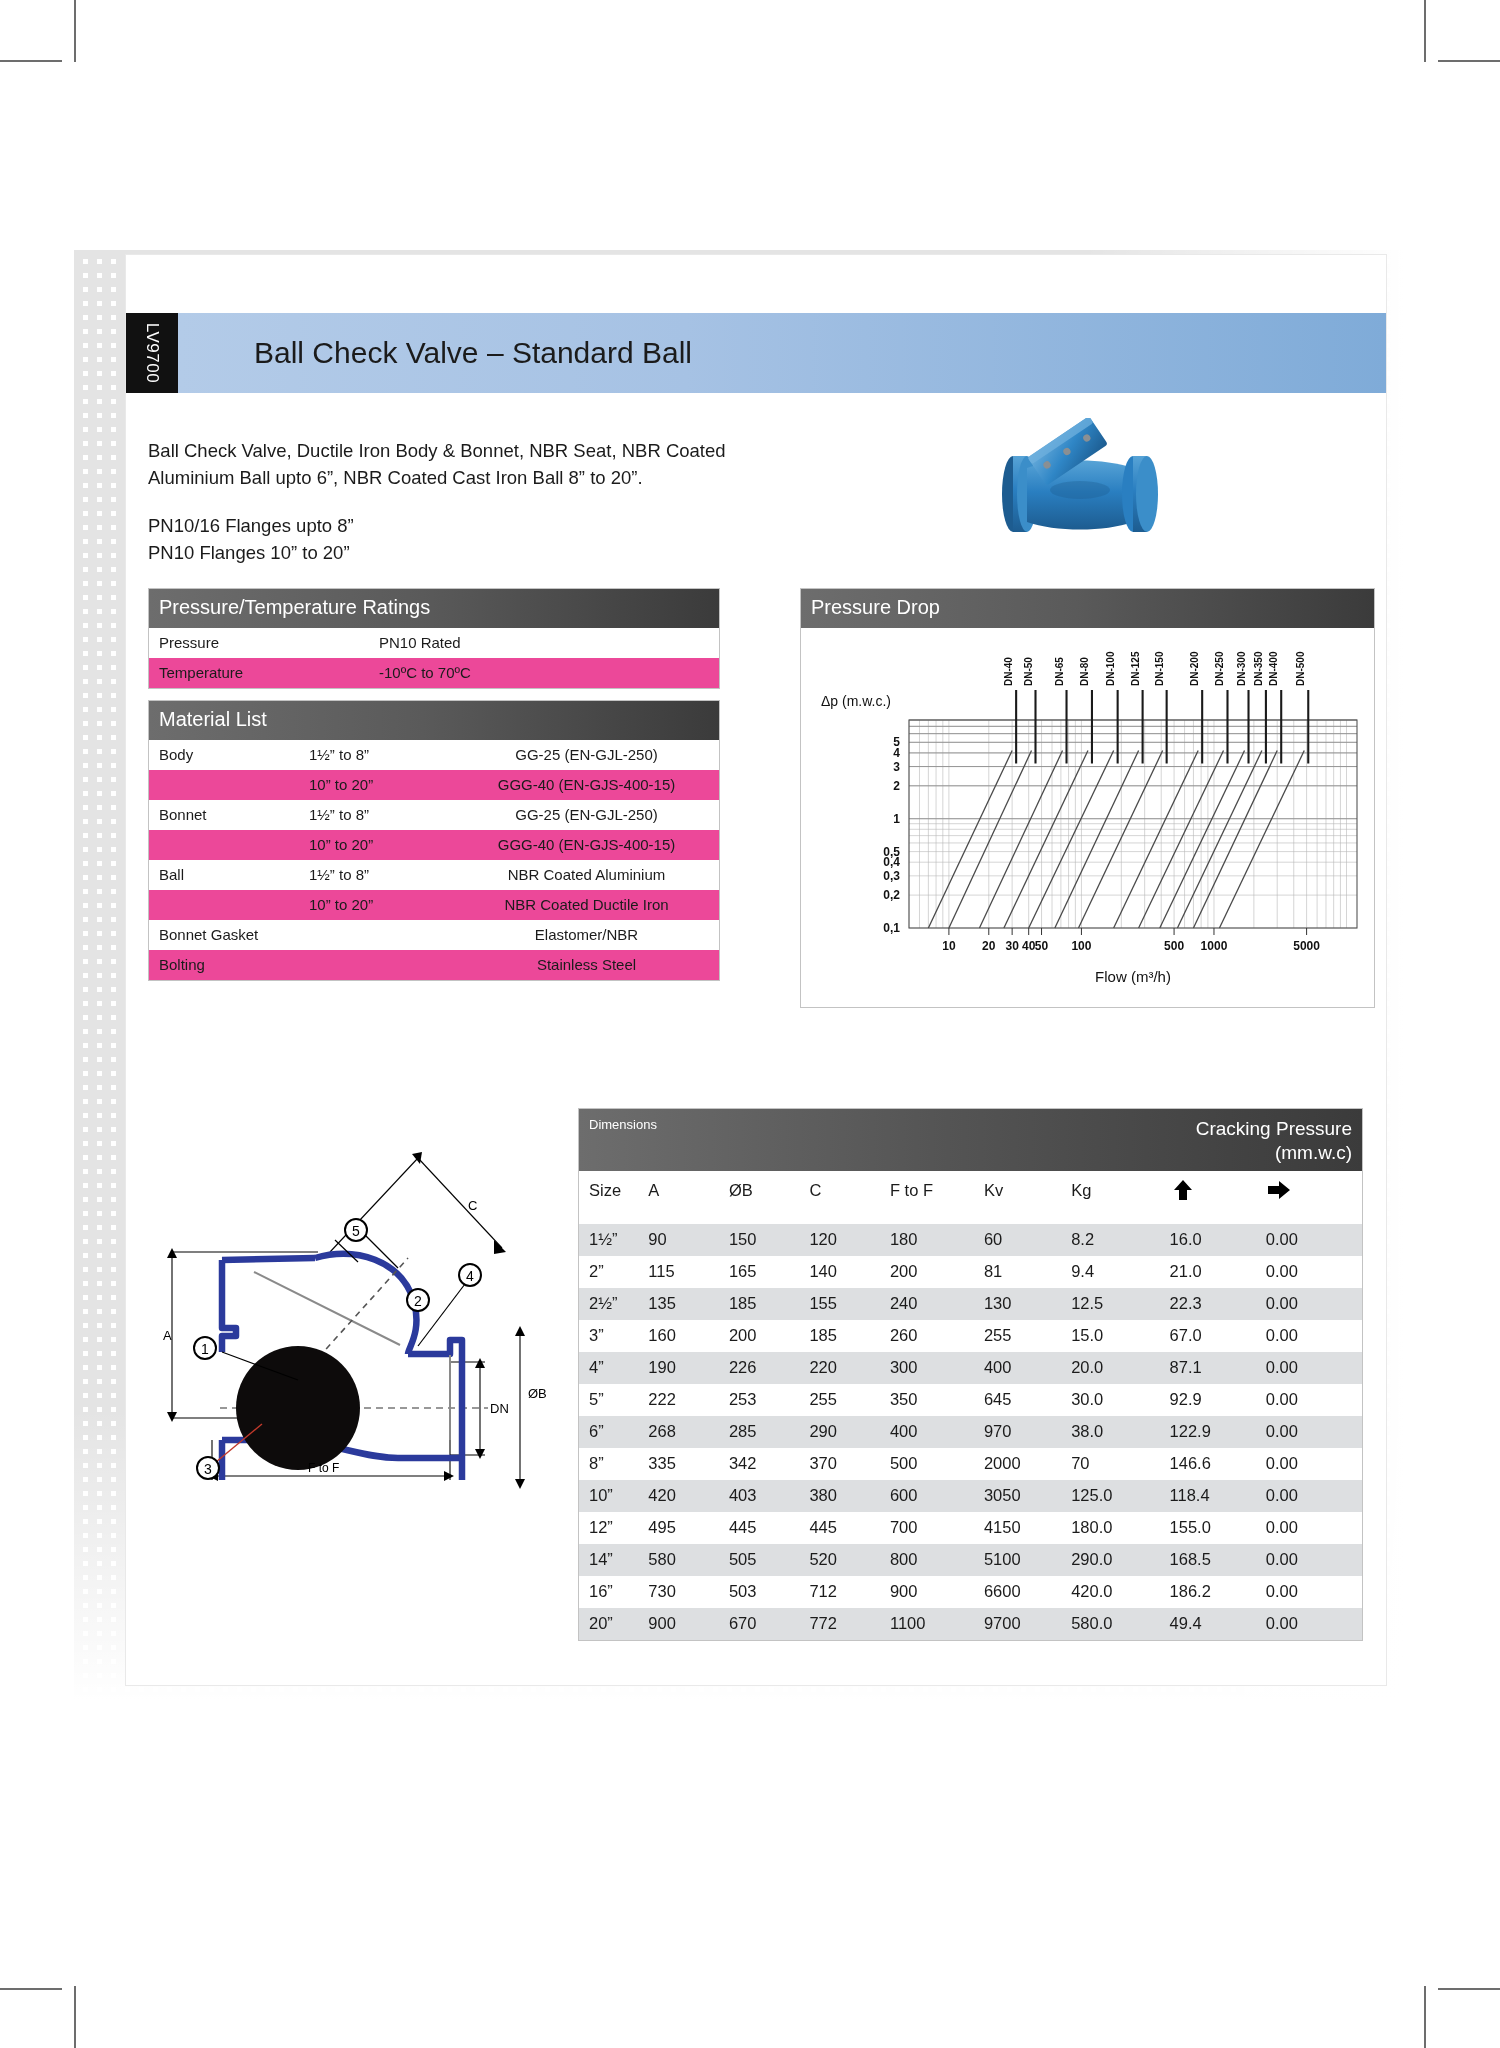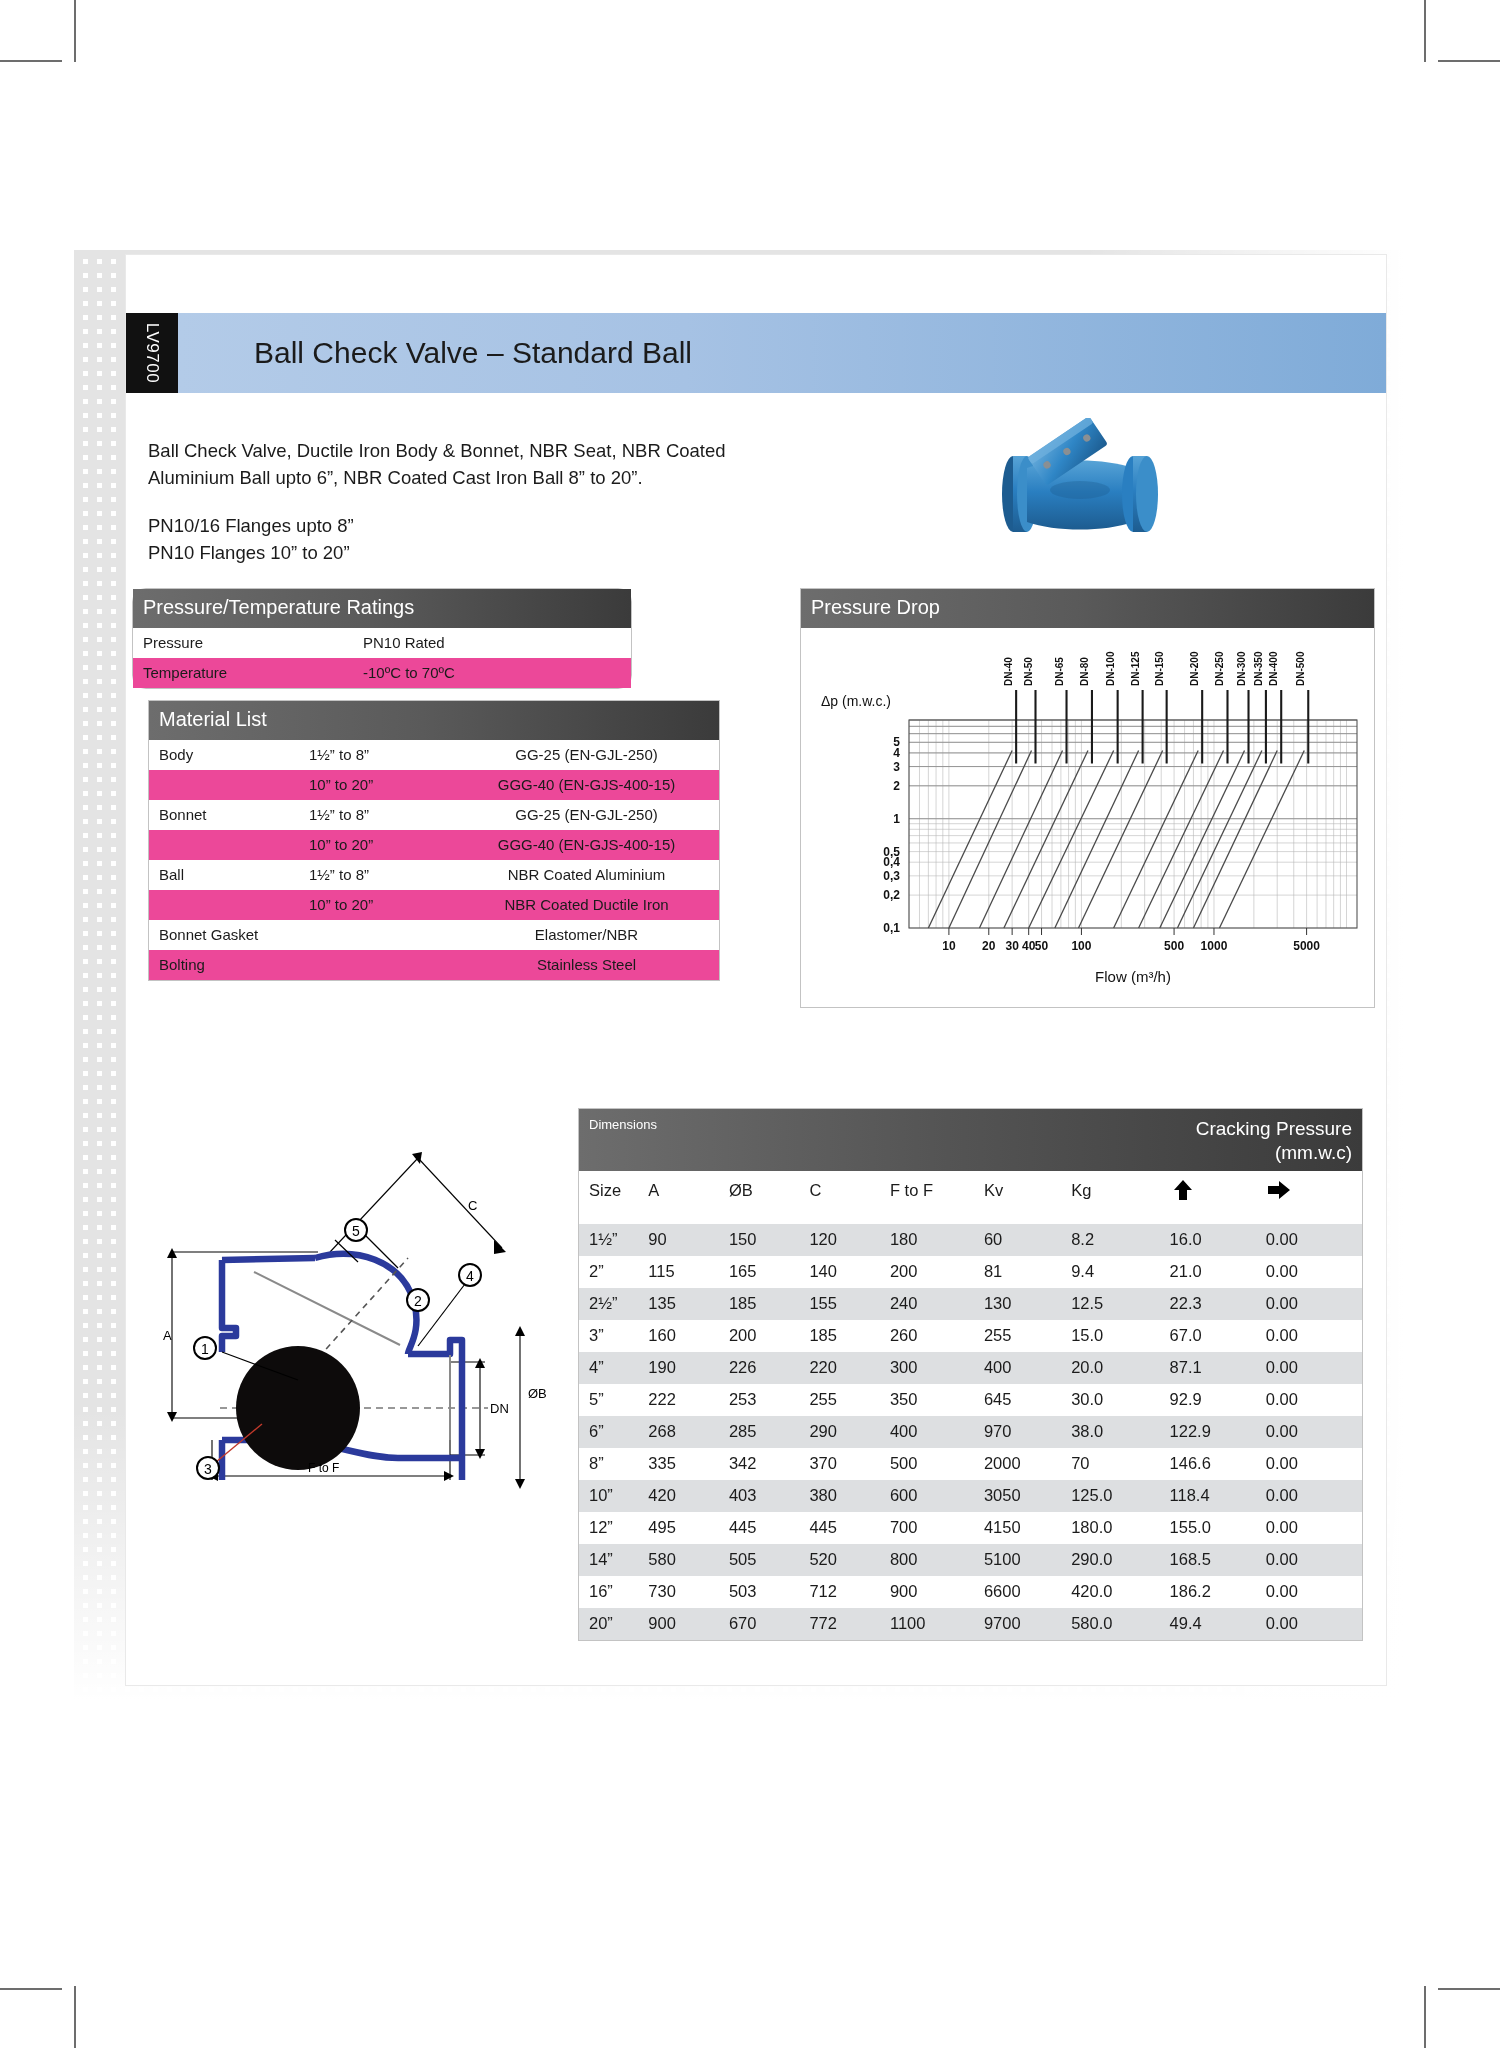--- a/index.html
+++ b/index.html
@@ -102,21 +102,21 @@
     color: #ffffff;
     font-size: 20px;
     padding: 7px 0 9px 10px;
   }
   .dtable { position: absolute; border: 1px solid #c3c3c3; }
   .dtable table { width: 100%; border-collapse: collapse; }
   .dtable td { font-size: 15px; color: #1b1b1b; padding: 6px 0 7px 0; }
   .dtable tr.alt { background: #ec4899; padding-left: 48px; }
   .dtable tr.white { background: #ffffff; }
 
-  #pt-table  { left: 132px; top: 588px;  width: 500px; border-radius: 14px; }
+  #pt-table  { left: 148px; top: 588px;  width: 572px; }
   #pt-table td.k { padding-left: 10px; width: 230px; }
   #pt-table td.v { text-align: left; }
 
   #mat-table { left: 148px; top: 700px;  width: 572px; }
   #mat-table td.c1 { padding-left: 10px; width: 160px; }
   #mat-table td.c2 { width: 145px; }
   #mat-table td.c3 { text-align: center; }
 
   
   #pd-panel {

